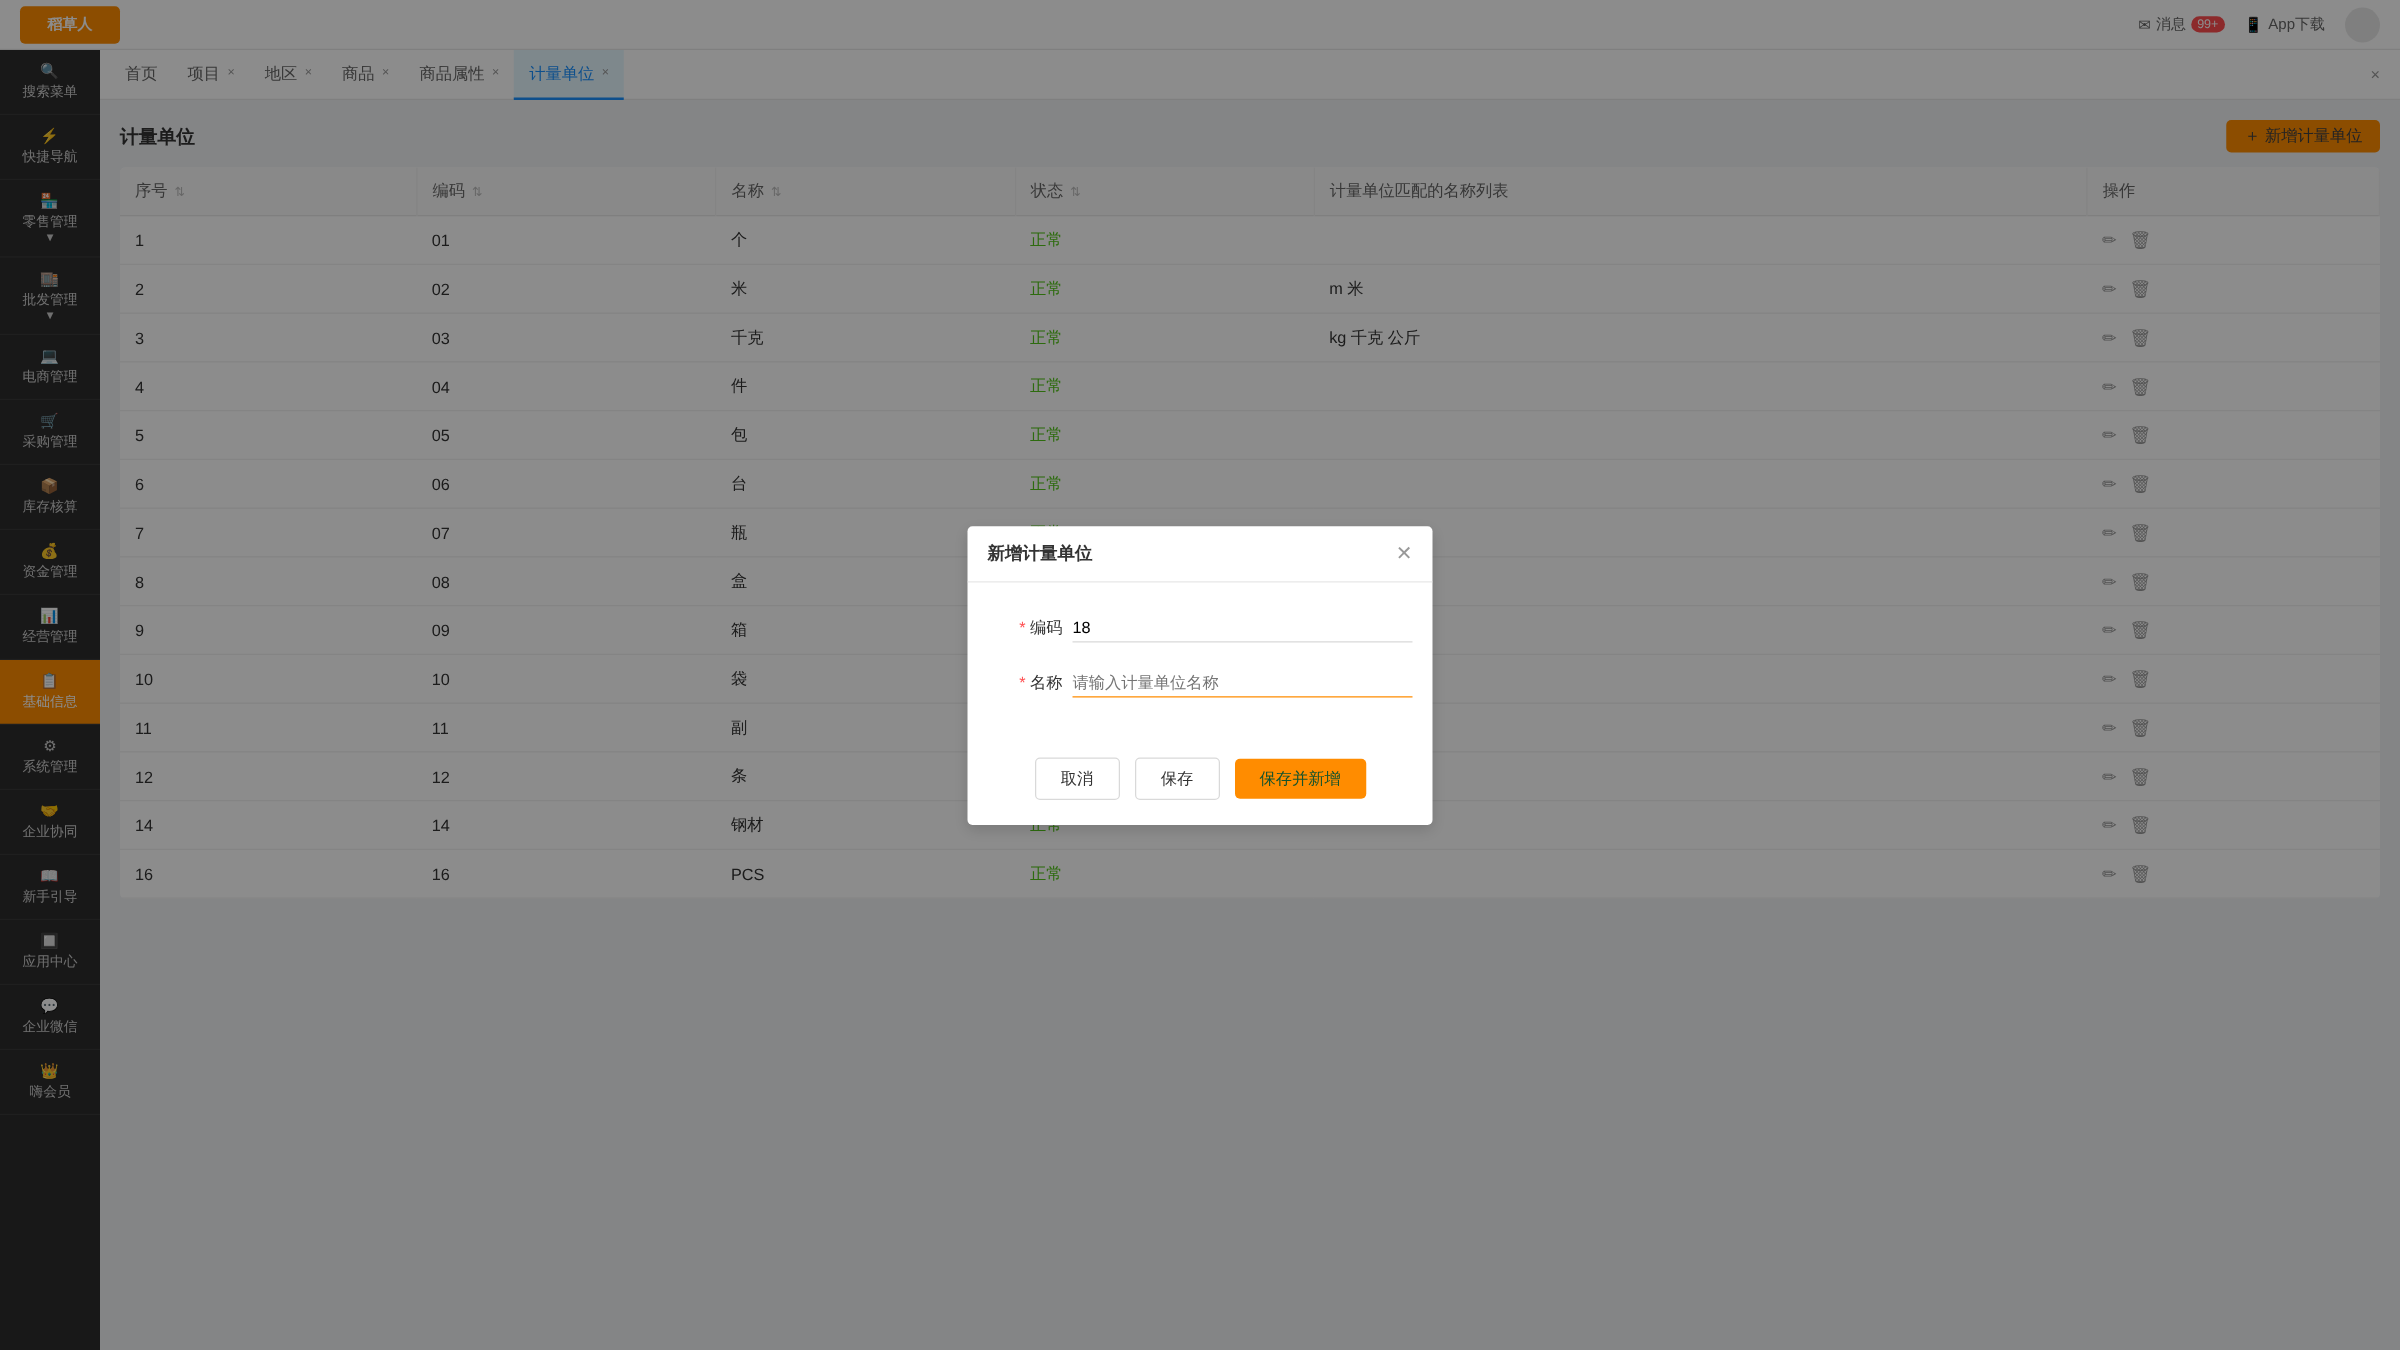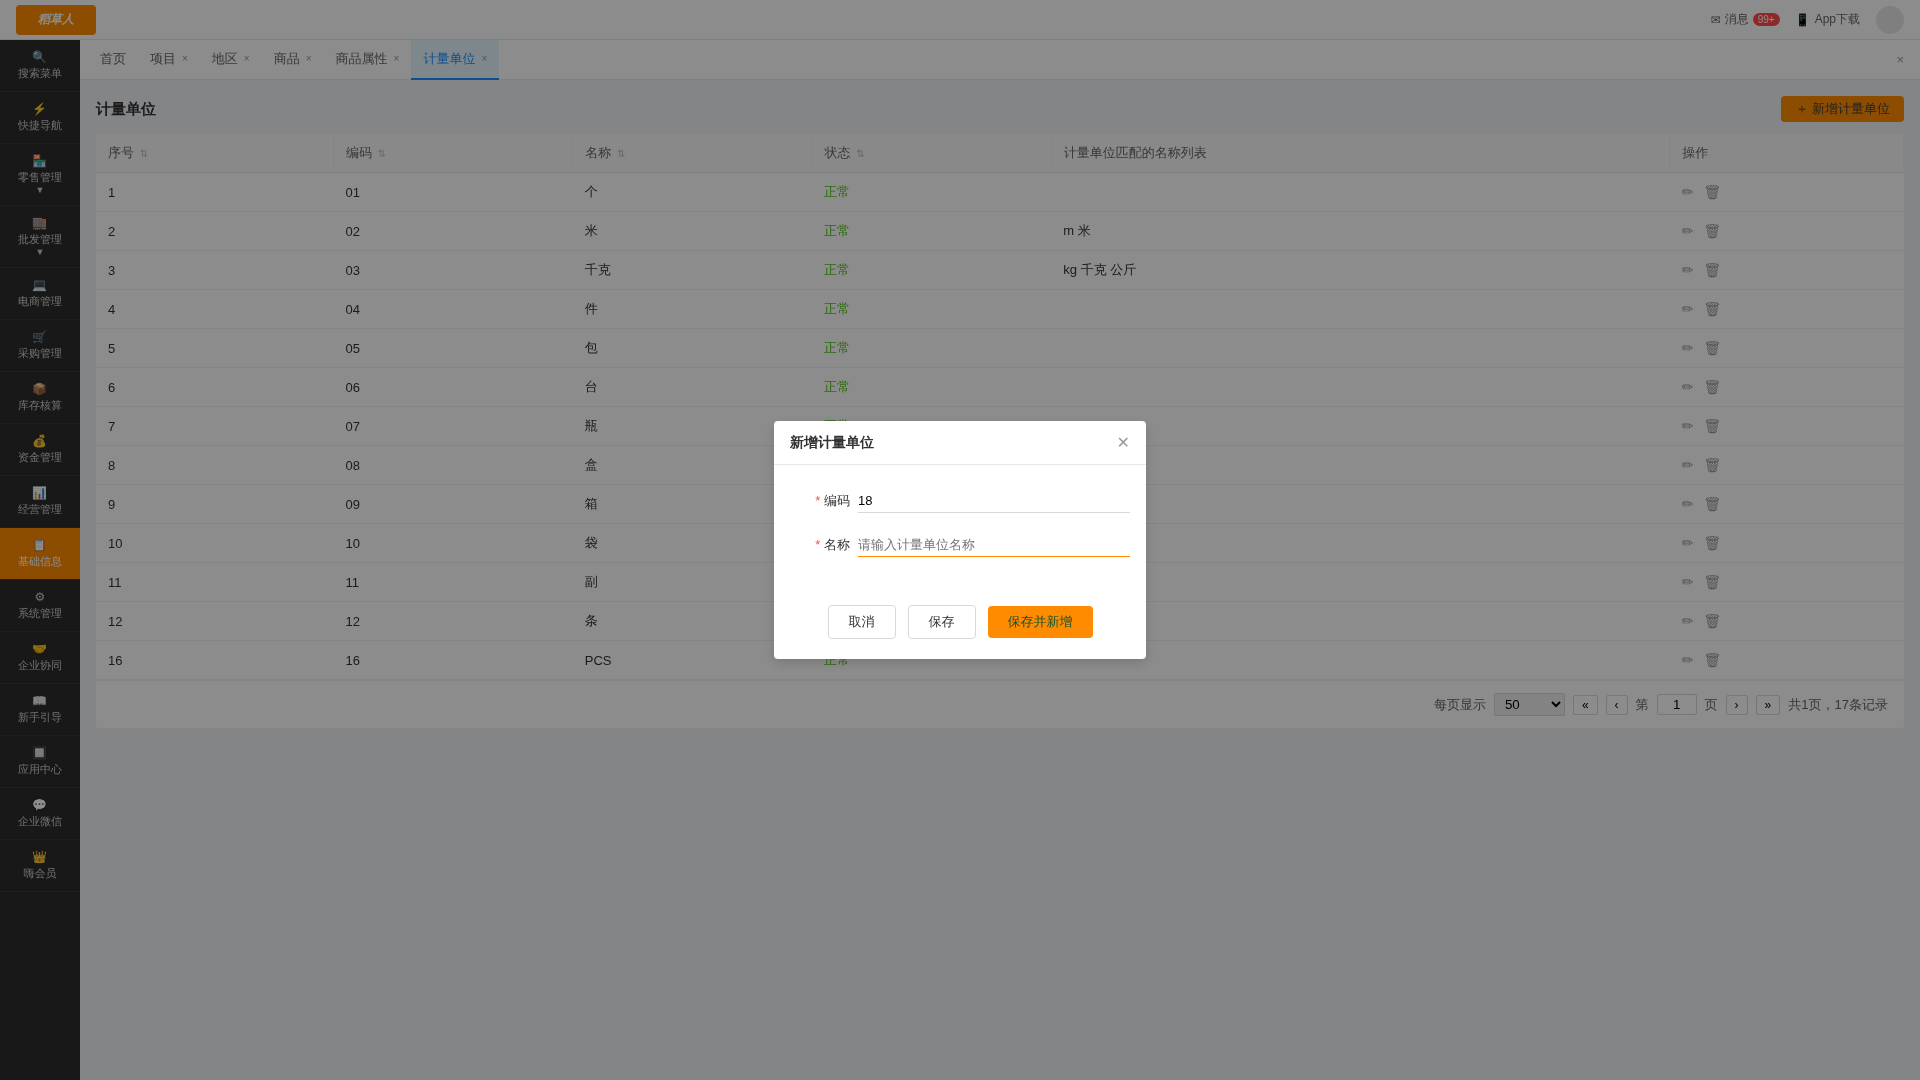--- a/index.html
+++ b/index.html
@@ -15,21 +15,20 @@
       justify-content: space-between;
       padding: 0 16px;
       position: fixed;
       top: 0; left: 0; right: 0;
       z-index: 100;
     }
     .header-logo {
       display: flex;
       align-items: flex-end;
       gap: 8px;
-      font-style: italic;
     }
     .logo-icon {
       width: 80px;
       height: 30px;
       background: #ff8c00;
       border-radius: 4px;
       display: flex;
       align-items: center;
       justify-content: center;
       color: white;
@@ -637,51 +636,48 @@
       <td><span class="status-normal">正常</span></td>
       <td></td>
       <td>
         <div class="action-icons">
           <span class="action-icon">✏</span>
           <span class="action-icon">🗑</span>
         </div>
       </td>
     </tr>
               <tr>
+      <td>14</td>
+      <td>14</td>
+      <td>钢材</td>
+      <td><span class="status-normal">正常</span></td>
+      <td></td>
+      <td>
+        <div class="action-icons">
+          <span class="action-icon">✏</span>
+          <span class="action-icon">🗑</span>
+        </div>
+      </td>
+    </tr>
+              <tr>
       <td>16</td>
       <td>16</td>
       <td>PCS</td>
       <td><span class="status-normal">正常</span></td>
       <td></td>
       <td>
         <div class="action-icons">
           <span class="action-icon">✏</span>
           <span class="action-icon">🗑</span>
         </div>
       </td>
     </tr>
             </tbody>
         </table>
 
-        <div class="pagination">
-          <span>每页显示</span>
-          <select class="page-select">
-            <option>50</option>
-            <option>20</option>
-            <option>100</option>
-          </select>
-          <button class="page-btn">«</button>
-          <button class="page-btn">‹</button>
-          <span>第</span>
-          <input class="page-input" type="text" value="1" style="">
-          <span>页</span>
-          <button class="page-btn">›</button>
-          <button class="page-btn">»</button>
-          <span>共1页，17条记录</span>
-        </div>
       </div>
     </div>
   </div>
 </div>
 
 <div class="modal-overlay">
   <div class="modal">
     <div class="modal-header">
       <span class="modal-title">新增计量单位</span>
       <span class="modal-close">✕</span>

